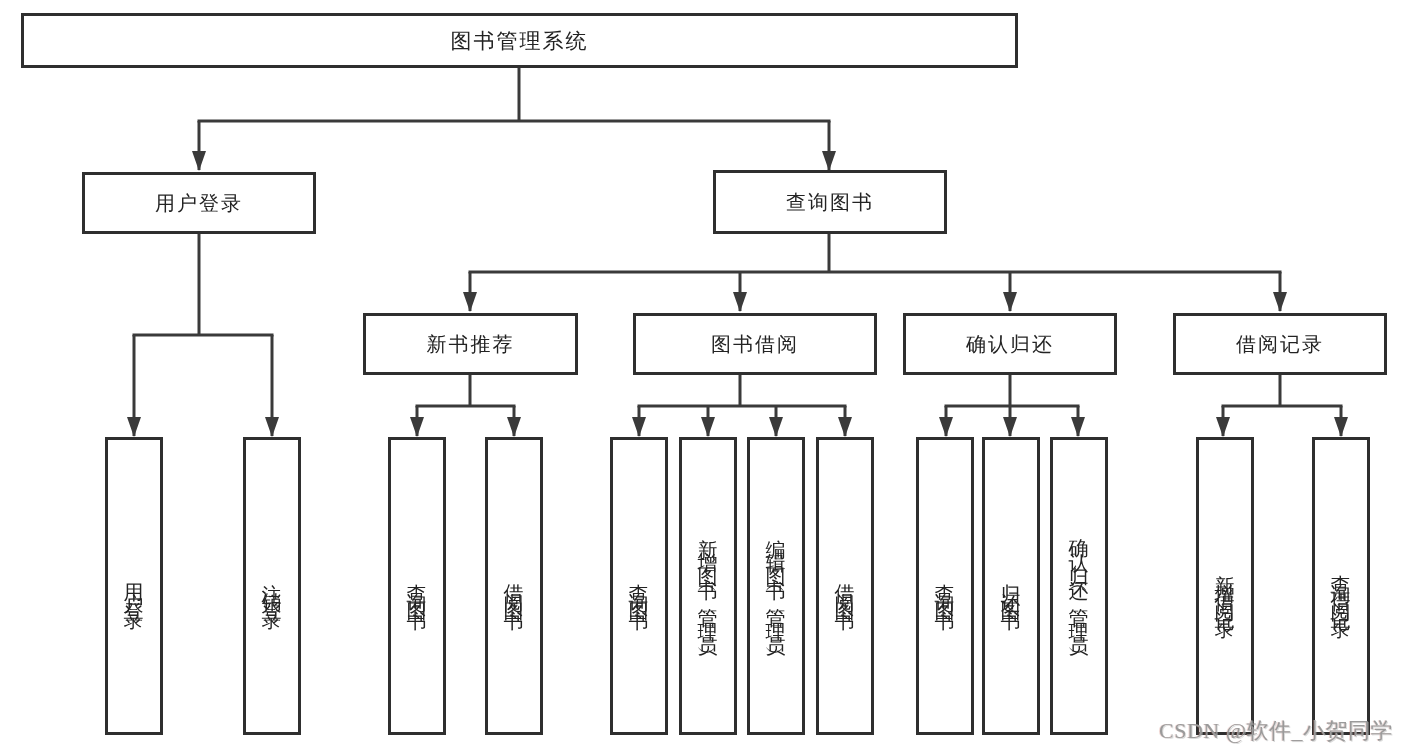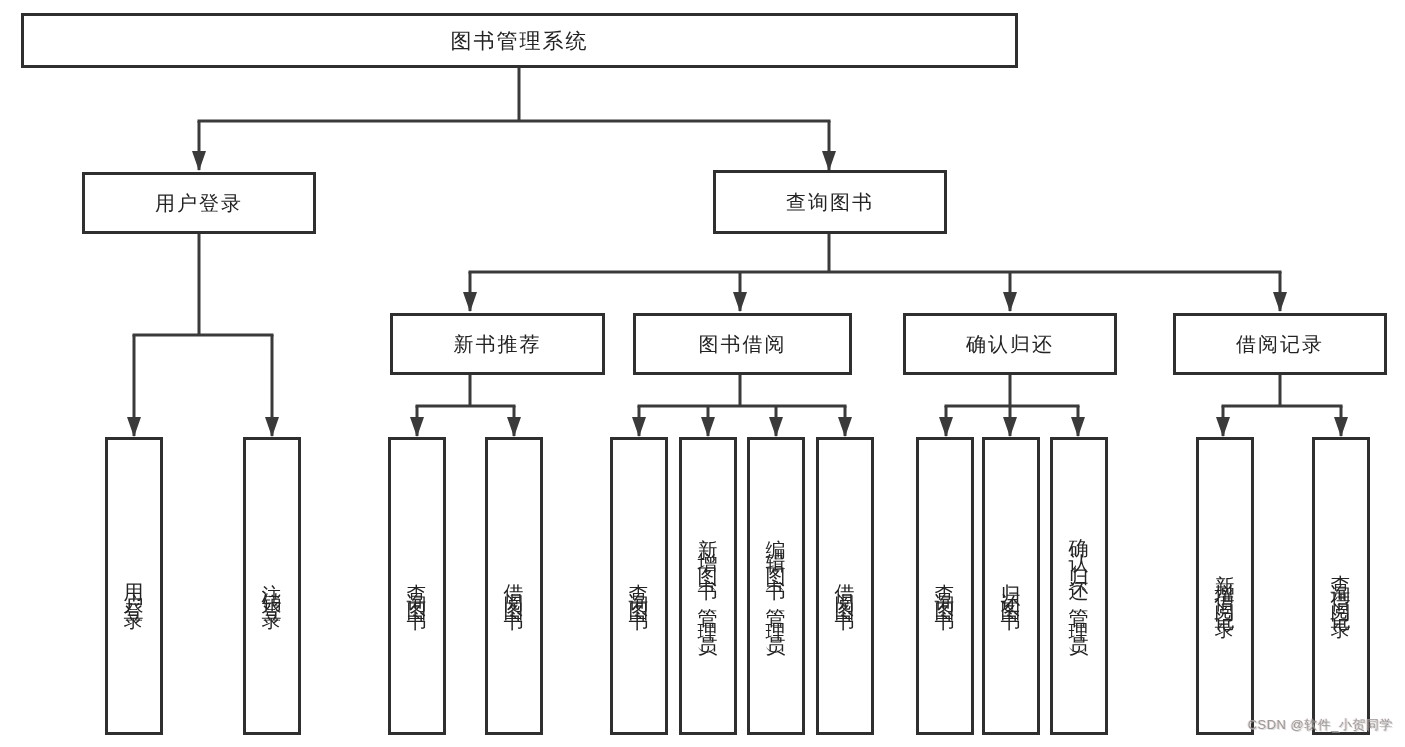--- a/index.html
+++ b/index.html
@@ -5,21 +5,21 @@
   html, body {
     margin: 0;
     padding: 0;
     background: #ffffff;
   }
   #canvas {
     position: relative;
     width: 1405px;
     height: 747px;
     background: #ffffff;
-    font-family: Liberation Sans, sans-serif;
+    font-family: Liberation Serif, serif;
     overflow: hidden;
     border-radius: 26px;
   }
   #edges {
     position: absolute;
     left: 0;
     top: 0;
     width: 1405px;
     height: 747px;
   }
@@ -54,21 +54,21 @@
     font-size: 20px;
     letter-spacing: 9px;
     line-height: 1;
     white-space: nowrap;
   }
   .vlabel.spread { letter-spacing: 14px; }
   .watermark {
     position: absolute;
     right: 12px;
     top: 716px;
-    font-size: 13px;
+    font-size: 22px;
     letter-spacing: 0.5px;
     color: #9a9a9a;
     text-shadow: 1px 1px 0 rgba(190,190,190,0.55), -1px 0 0 rgba(205,110,100,0.25);
     z-index: 5;
     white-space: nowrap;
   }
 </style>
 </head>
 <body>
 
@@ -116,24 +116,24 @@
     <span class="hlabel">图书管理系统</span>
   </div>
 
   <div class="box" style="left:82px; top:172px; width:234px; height:62px;">
     <span class="hlabel">用户登录</span>
   </div>
   <div class="box" style="left:713px; top:170px; width:234px; height:64px;">
     <span class="hlabel">查询图书</span>
   </div>
 
-  <div class="box" style="left:363px; top:313px; width:215px; height:62px;margin-left:27px;">
+  <div class="box" style="left:363px; top:313px; width:215px; height:62px;">
     <span class="hlabel">新书推荐</span>
   </div>
-  <div class="box" style="left:633px; top:313px; width:219px; height:62px;">
+  <div class="box" style="left:633px; top:313px; width:244px; height:62px;">
     <span class="hlabel">图书借阅</span>
   </div>
   <div class="box" style="left:903px; top:313px; width:214px; height:62px;">
     <span class="hlabel">确认归还</span>
   </div>
   <div class="box" style="left:1173px; top:313px; width:214px; height:62px;">
     <span class="hlabel">借阅记录</span>
   </div>
 
   <div class="box leaf" style="left:105px;">

